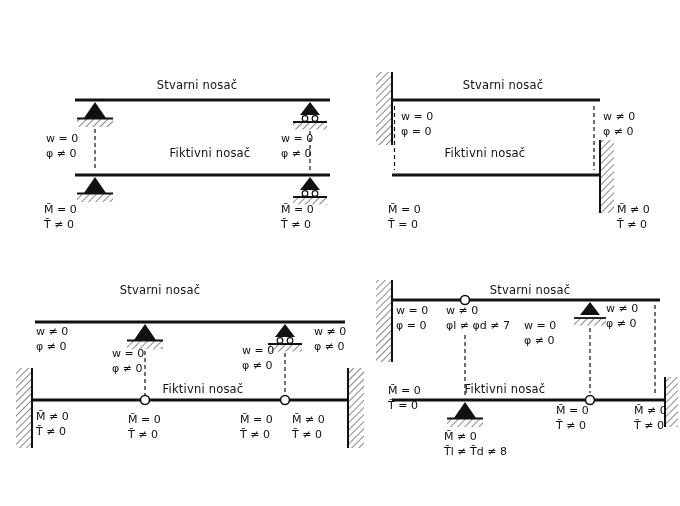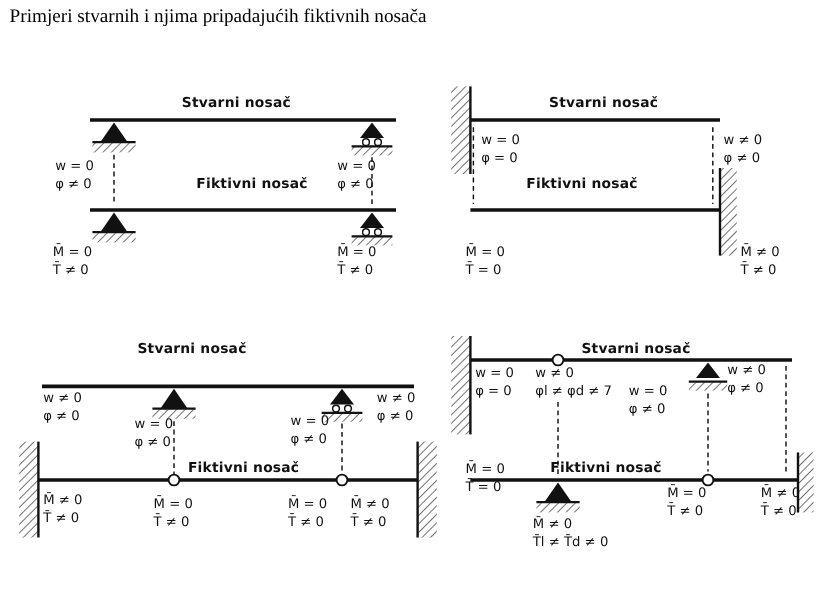--- a/index.html
+++ b/index.html
@@ -7,21 +7,21 @@
   body { font-family:"DejaVu Sans","Liberation Sans",sans-serif; color:#111; }
   #screen { position:relative; width:680px; height:506px; background:#fff; overflow:hidden; }
   #art { position:absolute; left:0; top:0; }
   .heading {
     position:absolute; left:8px; top:5px; width:560px;
     font-family:"Liberation Serif","DejaVu Serif",serif;
     font-size:16px; color:#000;
   }
   .sect {
     position:absolute; width:120px; text-align:center;
-    font-size:11.5px; font-weight:bold; letter-spacing:.2px; color:#111;
+    font-size:11.5px; font-weight:normal; letter-spacing:.2px; color:#111;
     white-space:nowrap;
   }
   .lbl {
     position:absolute; font-size:11px; font-weight:normal;
     line-height:15px; white-space:nowrap; color:#111;
   }
 </style>
 </head>
 <body>
 
@@ -131,21 +131,20 @@
         <rect x="447" y="419" width="36" height="8" fill="url(#hatch)" stroke="none"></rect>
       </g>
       <circle cx="590" cy="400" r="4.5" fill="#fff" stroke-width="1.6"></circle>
       <g>
         <rect x="665" y="377" width="13" height="50" fill="url(#hatch)" stroke="none"></rect>
         <line x1="665" y1="377" x2="665" y2="427" stroke-width="2"></line>
       </g>
     </g>
   </svg>
 
-  <div class="heading">Primjeri stvarnih i njima pripadajućih fiktivnih nosača</div>
 
   <div class="sect" style="left:137px;top:78px;">Stvarni nosač</div>
   <div class="sect" style="left:150px;top:146px;">Fiktivni nosač</div>
   <div class="sect" style="left:443px;top:78px;">Stvarni nosač</div>
   <div class="sect" style="left:425px;top:146px;">Fiktivni nosač</div>
   <div class="sect" style="left:100px;top:283px;">Stvarni nosač</div>
   <div class="sect" style="left:143px;top:382px;">Fiktivni nosač</div>
   <div class="sect" style="left:470px;top:283px;">Stvarni nosač</div>
   <div class="sect" style="left:445px;top:382px;">Fiktivni nosač</div>
 
@@ -231,21 +230,21 @@
   <div class="lbl" style="left:606px;top:301px;">
     <div>w ≠ 0</div>
     <div>φ ≠ 0</div>
   </div>
   <div class="lbl" style="left:388px;top:383px;">
     <div>M̄ = 0</div>
     <div>T̄ = 0</div>
   </div>
   <div class="lbl" style="left:444px;top:429px;">
     <div>M̄ ≠ 0</div>
-    <div>T̄l ≠ T̄d ≠ 0</div>
+    <div>T̄l ≠ T̄d ≠ 8</div>
   </div>
   <div class="lbl" style="left:556px;top:403px;">
     <div>M̄ = 0</div>
     <div>T̄ ≠ 0</div>
   </div>
   <div class="lbl" style="left:634px;top:403px;">
     <div>M̄ ≠ 0</div>
     <div>T̄ ≠ 0</div>
   </div>
 

